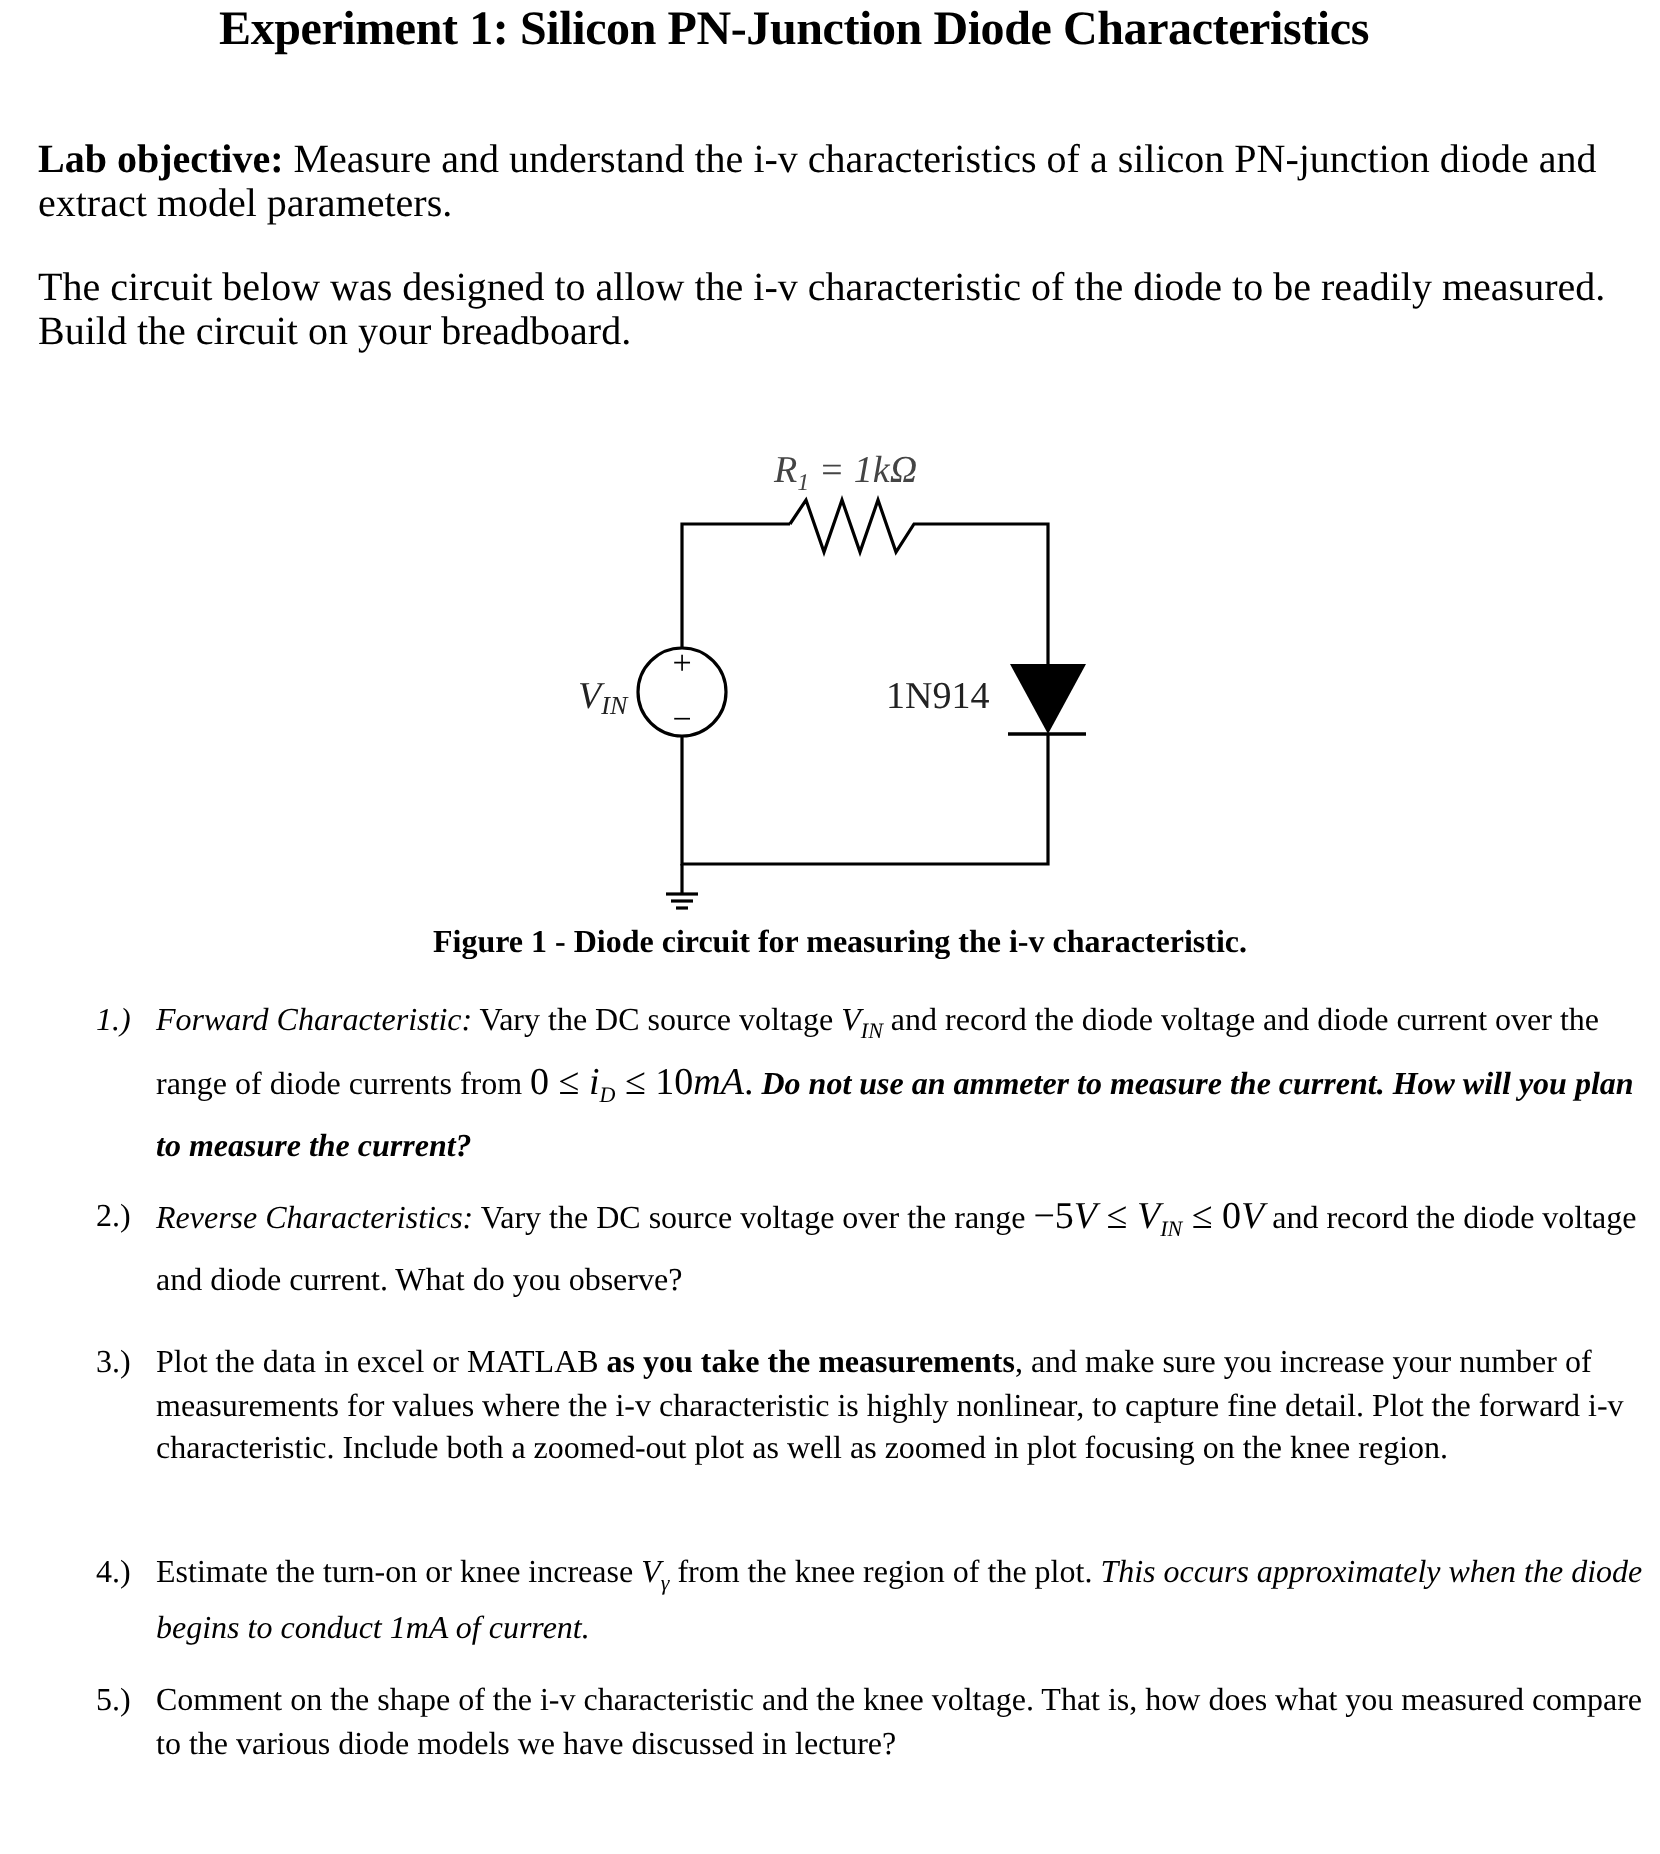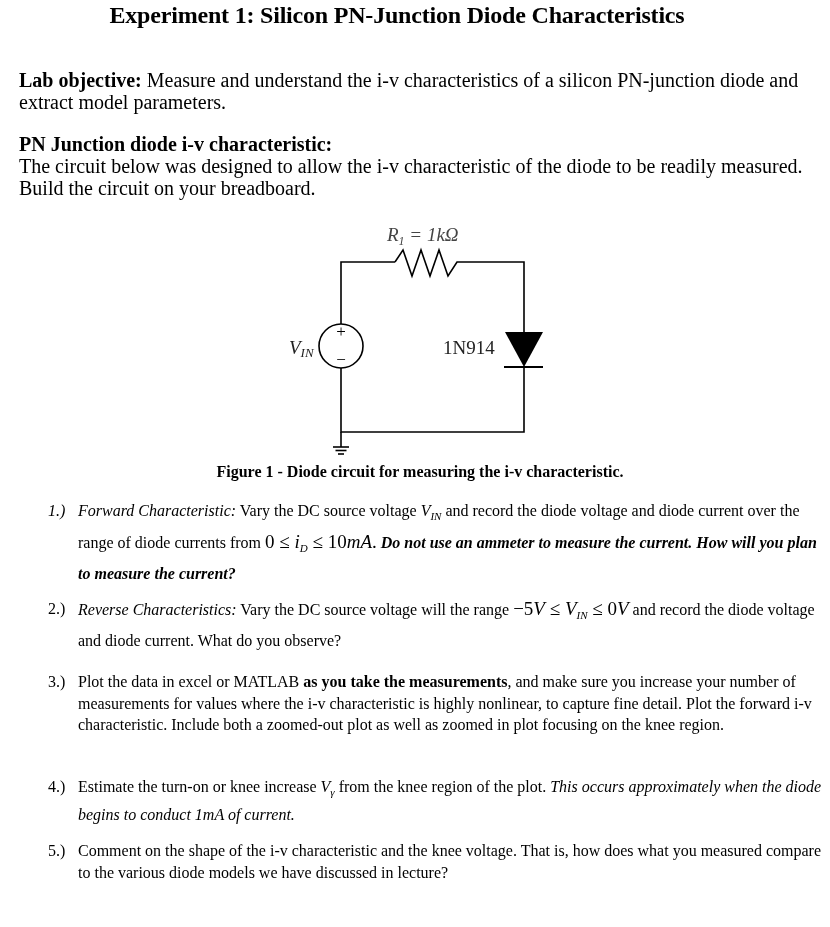--- a/index.html
+++ b/index.html
@@ -35,21 +35,20 @@
 </head>
 <body>
 
 <h1 class="title" style="margin:0;">Experiment 1: Silicon PN-Junction Diode Characteristics</h1>
 
 <div class="para" style="top:69px;">
   <span class="b">Lab objective:</span><span> Measure and understand the i-v characteristics of a silicon PN-junction diode and extract model parameters.</span>
 </div>
 
 <div class="para" style="top:133px;">
-  <div class="b">PN Junction diode i-v characteristic:</div>
   <div>The circuit below was designed to allow the i-v characteristic of the diode to be readily measured. Build the circuit on your breadboard.</div>
 </div>
 
 <svg id="circuit" width="830" height="470">
   <g stroke="#000" stroke-width="1.6" fill="none">
 
     <polyline points="341,324 341,262 395,262"></polyline>
 
     <polyline points="395,262 403,250 412,276 421,250 430,276 439,250 448,276 457,262 462,262"></polyline>
 
@@ -87,21 +86,21 @@
 <div class="item lh26" style="top:498px;">
   <span class="num i">1.)</span>
   <div class="body">
     <span class="i">Forward Characteristic:</span><span> Vary the DC source voltage </span><span class="i"><span>V</span><span class="sub">IN</span></span><span> and record the diode voltage and diode current over the range of diode currents from </span><span class="math"><span>0 ≤ </span><span class="math-i">i</span><span class="sub">D</span><span> ≤ 10</span><span class="math-i">mA</span><span>.</span></span><span class="bi"> Do not use an ammeter to measure the current. How will you plan to measure the current?</span>
   </div>
 </div>
 
 <div class="item lh26" style="top:596px;">
   <span class="num">2.)</span>
   <div class="body">
-    <span class="i">Reverse Characteristics:</span><span> Vary the DC source voltage will the range </span><span class="math"><span>−5</span><span class="math-i">V</span><span> ≤ </span><span class="math-i">V</span><span class="sub">IN</span><span> ≤ 0</span><span class="math-i">V</span></span><span>  and record the diode voltage and diode current. What do you observe?</span>
+    <span class="i">Reverse Characteristics:</span><span> Vary the DC source voltage over the range </span><span class="math"><span>−5</span><span class="math-i">V</span><span> ≤ </span><span class="math-i">V</span><span class="sub">IN</span><span> ≤ 0</span><span class="math-i">V</span></span><span>  and record the diode voltage and diode current. What do you observe?</span>
   </div>
 </div>
 
 <div class="item lh22" style="top:671px;">
   <span class="num">3.)</span>
   <div class="body">
     <span>Plot the data in excel or MATLAB </span><span class="b">as you take the measurements</span><span>, and make sure you increase your number of measurements for values where the i-v characteristic is highly nonlinear, to capture fine detail. Plot the forward i-v characteristic. Include both a zoomed-out plot as well as zoomed in plot focusing on the knee region.</span>
   </div>
 </div>
 

